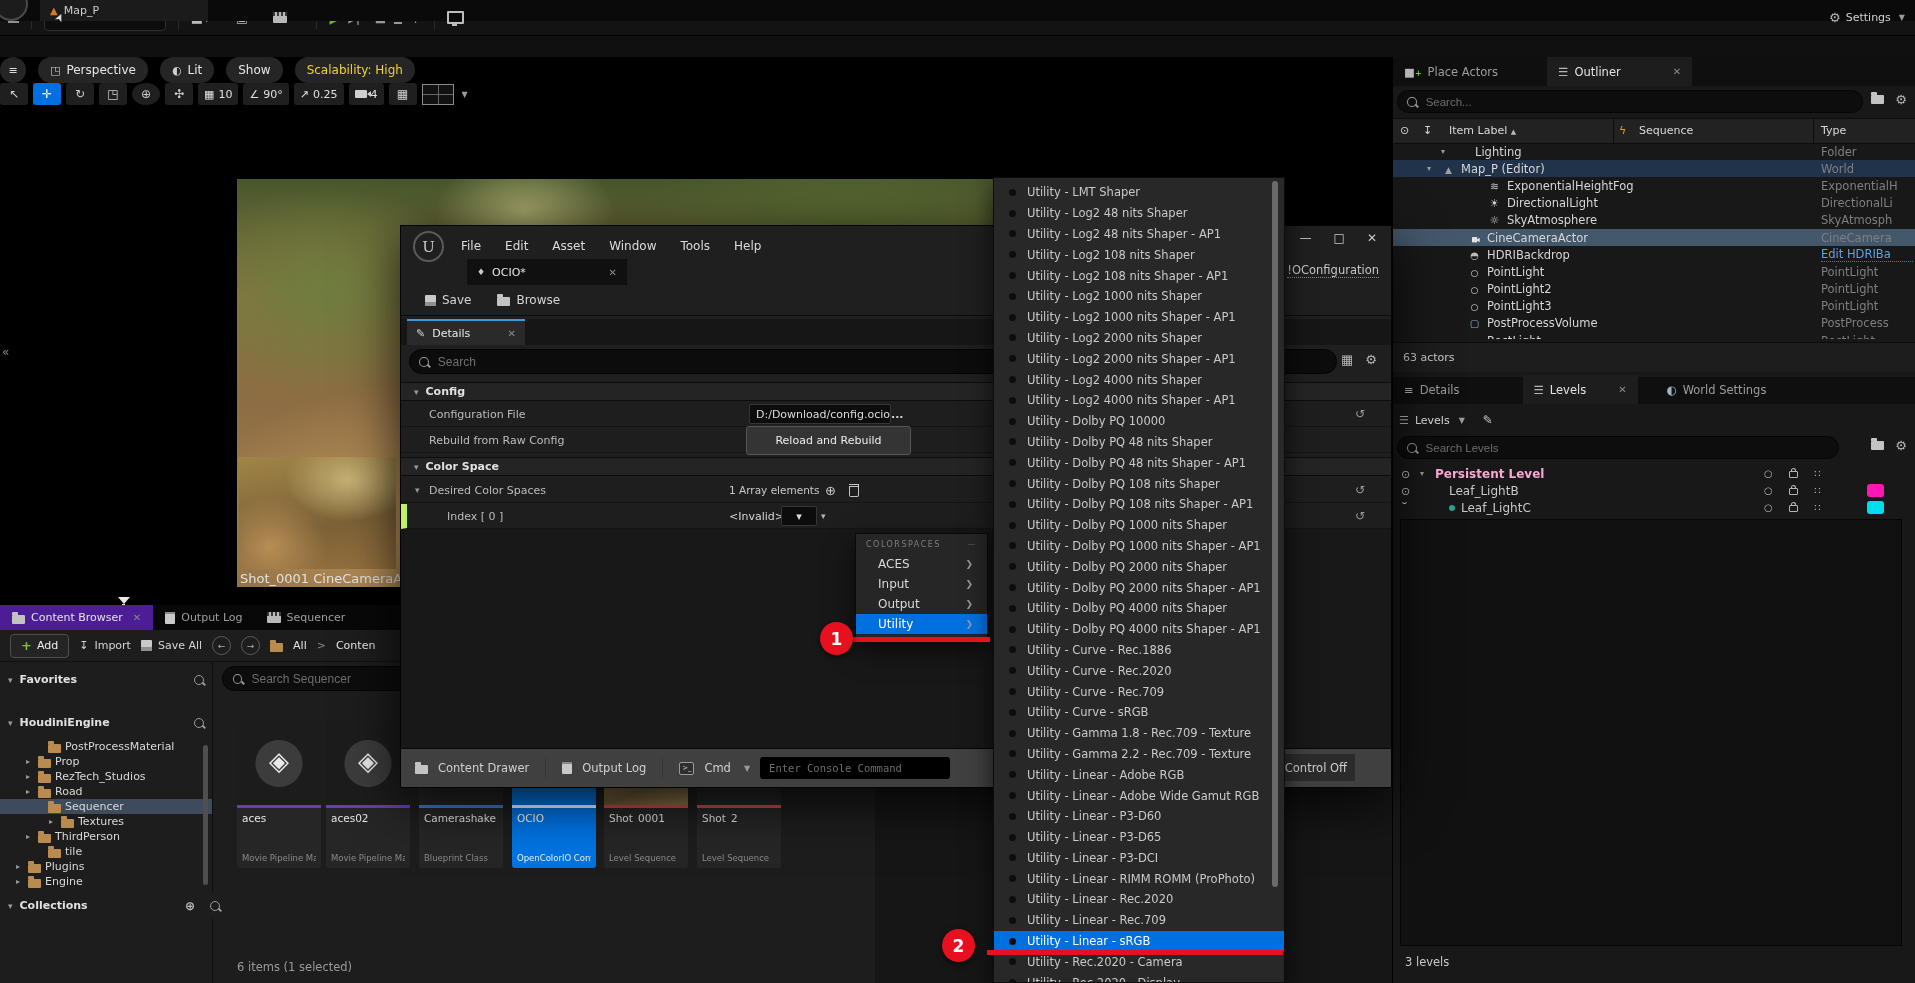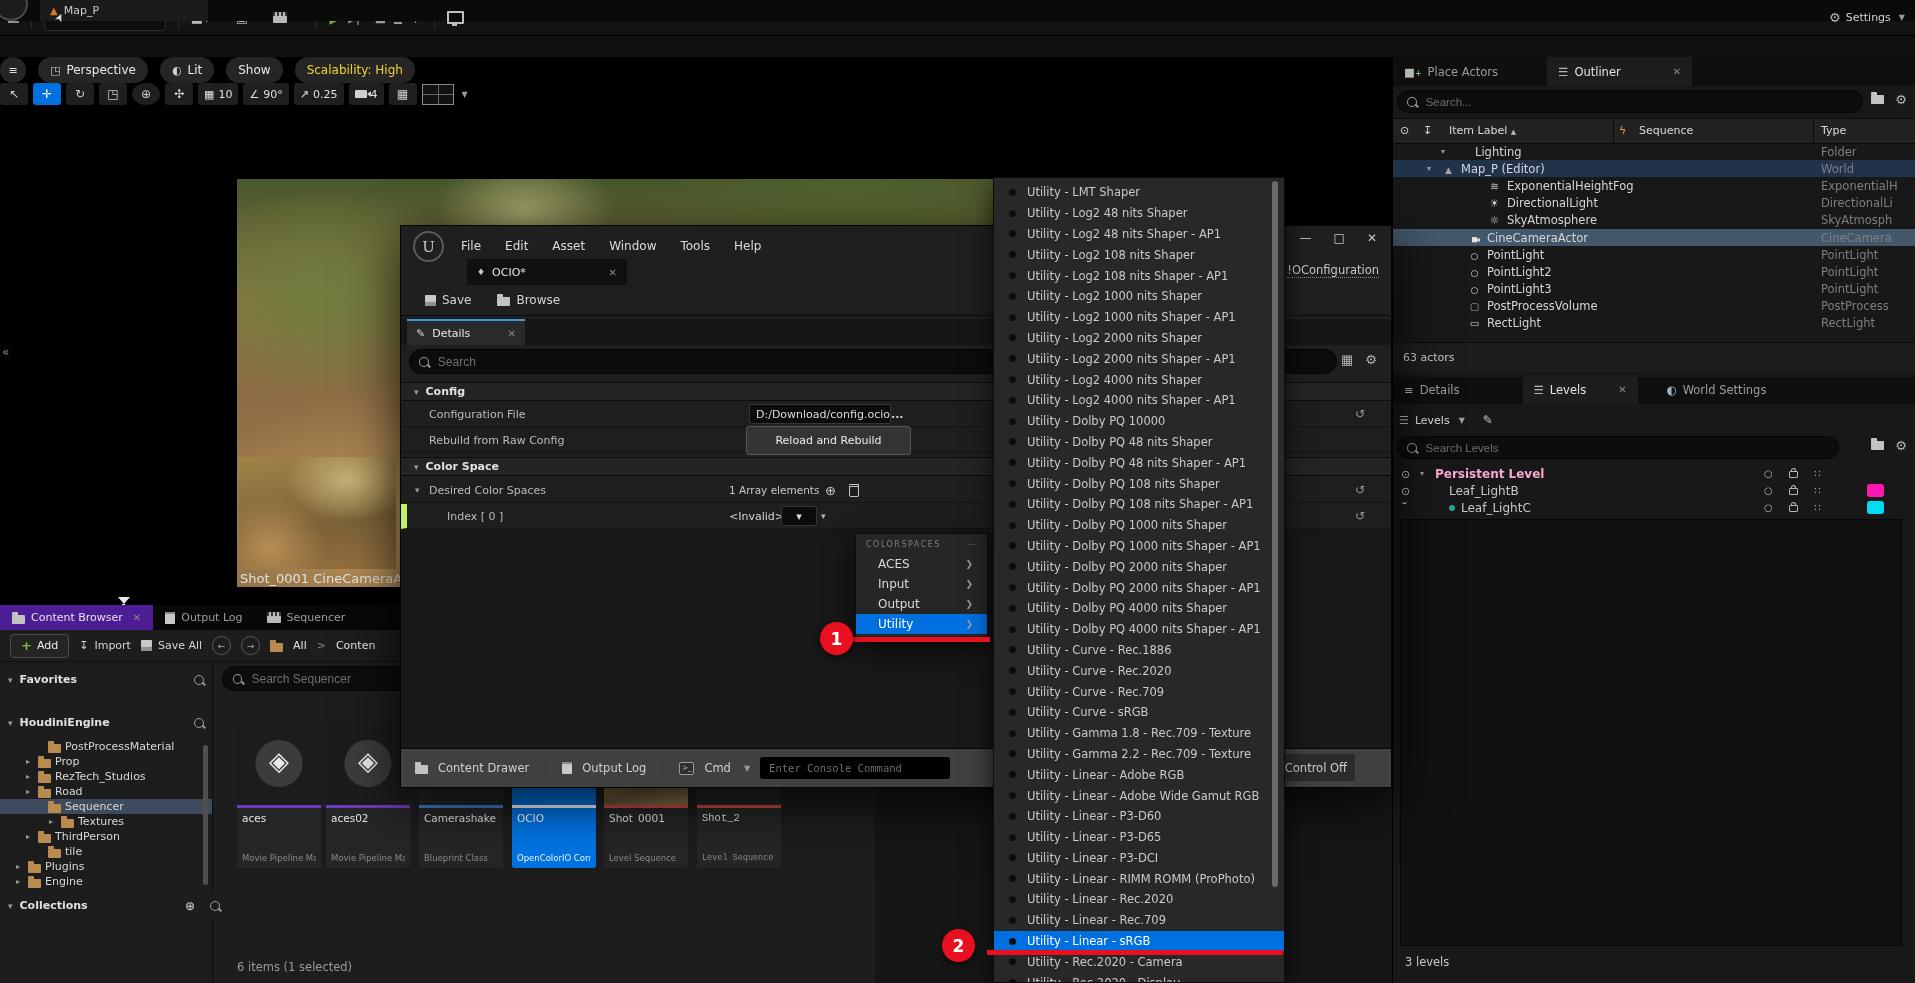--- a/index.html
+++ b/index.html
@@ -468,21 +468,21 @@
         <div class="typ">OpenColorIO Configur...</div>
       </div>
 
       <div class="tile ic-photo" style="left: 604px;">
         <div class="thumb"></div>
         <div class="strip" style="background: rgb(207, 72, 72);"></div>
         <div class="lbl">Shot_0001</div>
         <div class="typ">Level Sequence</div>
       </div>
 
-      <div class="tile ic-dark" style="left: 697px; font-family: Liberation Mono, monospace;">
+      <div class="tile ic-dark" style="left: 697px;">
         <div class="thumb"></div>
         <div class="strip" style="background: rgb(207, 72, 72);"></div>
         <div class="lbl">Shot_2</div>
         <div class="typ">Level Sequence</div>
       </div>
     </div>
   <div id="cb-status" class="r">6 items (1 selected)</div>
 </div>
 
 <div id="ocio" class="r">
@@ -884,20 +884,26 @@
         <span class="typ">SkyAtmosph</span>
       </div>
 
       <div class="ol-row sel" style="padding-left: 60px;">
         <span class="exp"></span>
         <span class="oic ic-camact"></span>
         <span>CineCameraActor</span>
         <span class="typ">CineCamera</span>
       </div>
 
+      <div class="ol-row" style="padding-left: 60px;">
+        <span class="exp"></span>
+        <span class="oic ic-hdri"></span>
+        <span>HDRIBackdrop</span>
+        <span class="typ link">Edit HDRIBa</span>
+      </div>
 
       <div class="ol-row" style="padding-left: 60px;">
         <span class="exp"></span>
         <span class="oic ic-bulb"></span>
         <span>PointLight</span>
         <span class="typ">PointLight</span>
       </div>
 
       <div class="ol-row" style="padding-left: 60px;">
         <span class="exp"></span>

